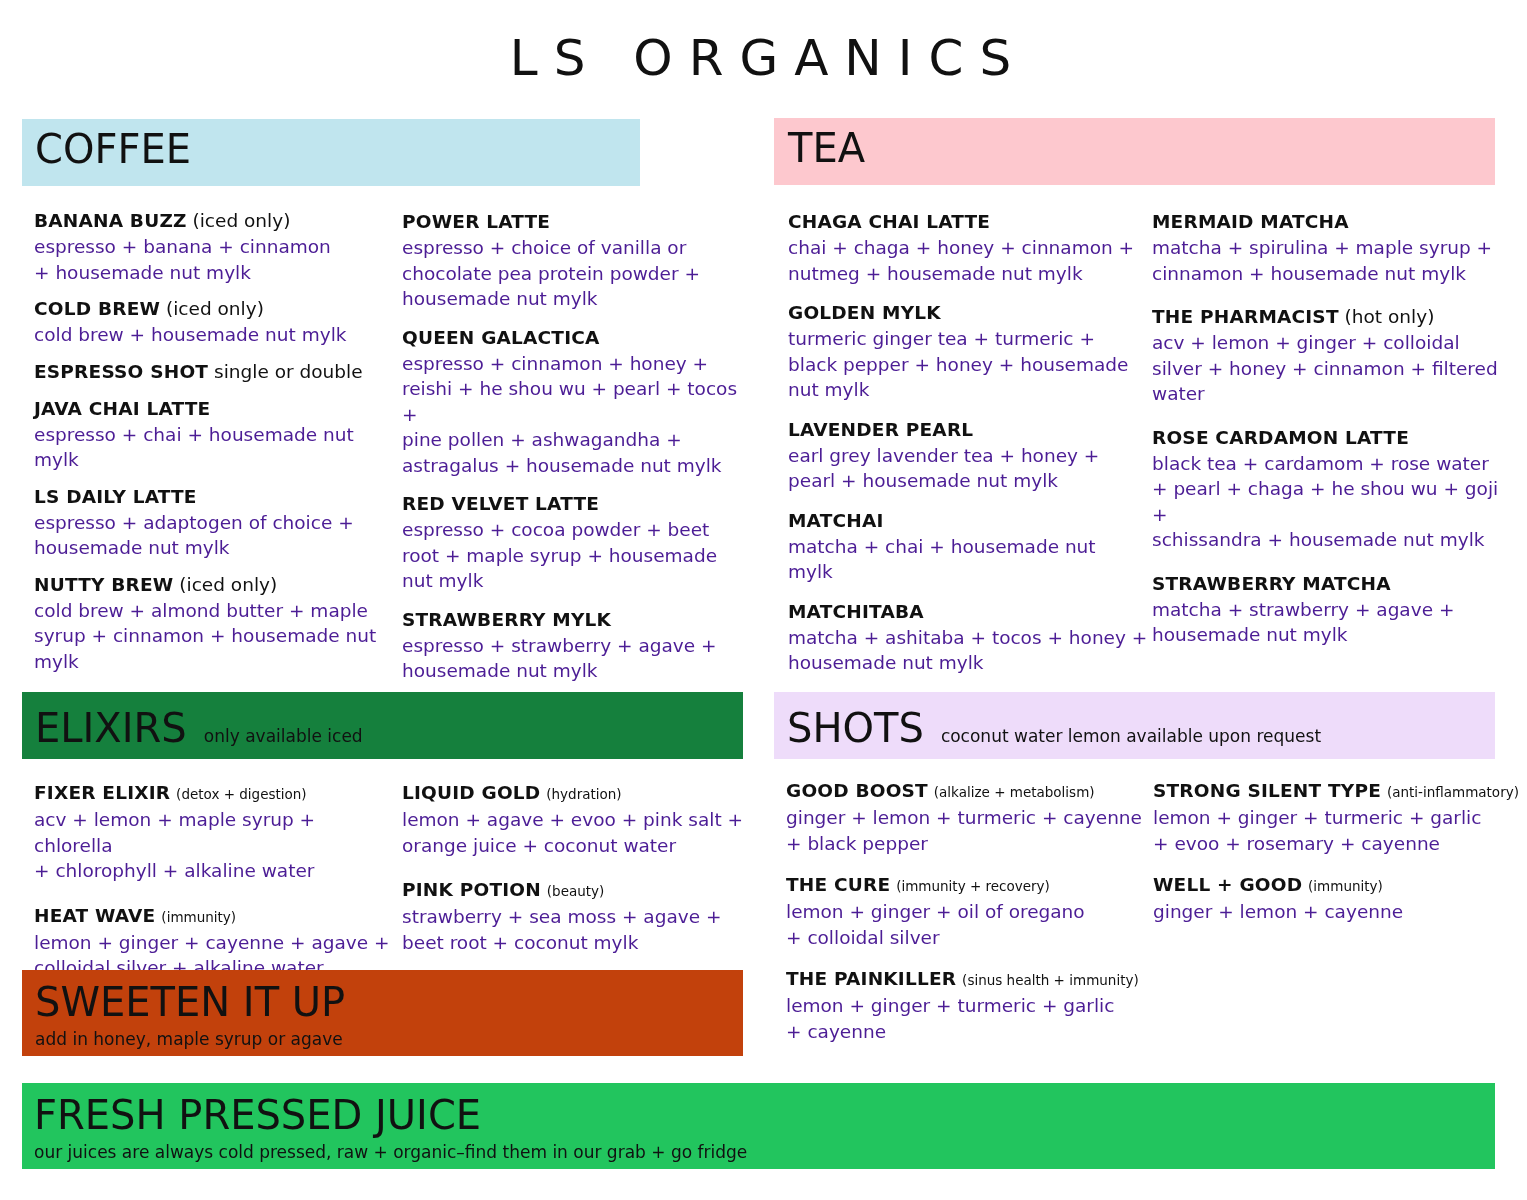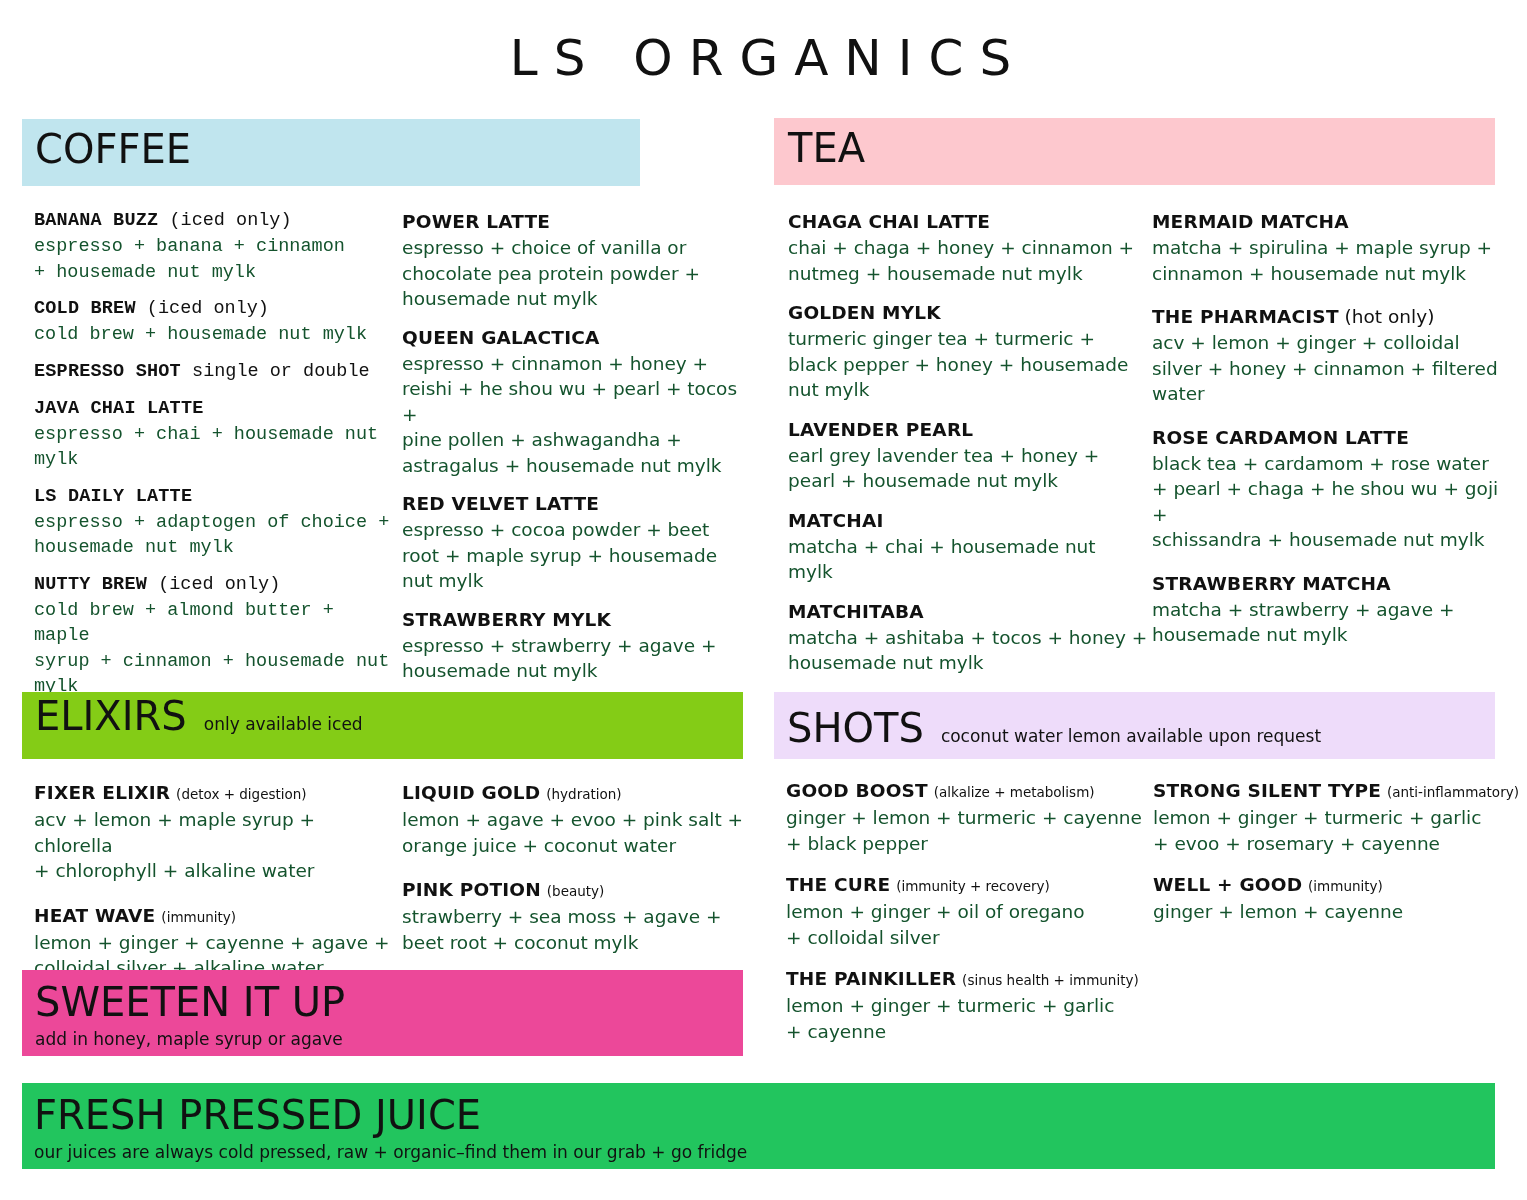--- a/index.html
+++ b/index.html
@@ -9,37 +9,37 @@
            font-size: 50px; font-weight: normal; letter-spacing: 16px; line-height: 60px; padding-left: 10px; box-sizing: border-box; }
   .band { position: absolute; box-sizing: border-box; }
   .band-title { font-size: 40px; line-height: 1; font-weight: normal; display: inline-block; }
   .band-note { font-size: 17px; margin-left: 12px; display: inline-block; }
   .col { position: absolute; box-sizing: border-box; }
   .item { margin-bottom: 12px; }
   .item-head { font-size: 18.5px; line-height: 26px; }
   .item-name { font-weight: bold; letter-spacing: 0.2px; }
   .item-note { font-weight: normal; }
   .item-note.small { font-size: 13.5px; }
-  .item-desc { font-size: 18.5px; line-height: 25.5px; white-space: pre-line; color: #14532d; }
+  .item-desc { font-size: 18.5px; line-height: 25.5px; white-space: pre-line; color: #4c1d95; }
   .sub { font-size: 17px; line-height: 22px; display: block; }
 </style>
 </head>
 <body>
 
 <div class="title">LS ORGANICS</div>
 
 <div class="band" style="left:22px; top:119px; width:618px; height:67px; background:#c0e5ee; padding:10px 0 0 13px;">
   <span class="band-title">COFFEE</span>
 </div>
 
 <div class="band" style="left:774px; top:118px; width:721px; height:67px; background:#fdc8ce; padding:10px 0 0 14px;">
   <span class="band-title">TEA</span>
 </div>
 
-<div class="col" style="left:34px; top:208px; width:360px;font-family:Liberation Mono, monospace;">
+<div class="col" style="left:34px; top:208px; width:360px;">
   <div class="item" style="margin-bottom:11px;">
     <div class="item-head"><span class="item-name">BANANA BUZZ</span> <span class="item-note">(iced only)</span></div>
     <div class="item-desc">espresso + banana + cinnamon
 + housemade nut mylk</div>
   </div>
   <div class="item" style="margin-bottom:11px;">
     <div class="item-head"><span class="item-name">COLD BREW</span> <span class="item-note">(iced only)</span></div>
     <div class="item-desc">cold brew + housemade nut mylk</div>
   </div>
   <div class="item" style="margin-bottom:11px;">
@@ -137,21 +137,21 @@
 + pearl + chaga + he shou wu + goji +
 schissandra + housemade nut mylk</div>
   </div>
   <div class="item">
     <div class="item-head"><span class="item-name">STRAWBERRY MATCHA</span></div>
     <div class="item-desc">matcha + strawberry + agave +
 housemade nut mylk</div>
   </div>
 </div>
 
-<div class="band" style="left:22px; top:692px; width:721px; height:67px; background:#84cc16; padding:4px 0 0 13px;">
+<div class="band" style="left:22px; top:692px; width:721px; height:67px; background:#15803d; padding:16px 0 0 13px;">
   <span class="band-title">ELIXIRS</span>
   <span class="band-note">only available iced</span>
 </div>
 
 <div class="band" style="left:774px; top:692px; width:721px; height:67px; background:#eedcfa; padding:16px 0 0 13px;">
   <span class="band-title">SHOTS</span>
   <span class="band-note">coconut water lemon available upon request</span>
 </div>
 
 <div class="col" style="left:34px; top:780px; width:365px;">
@@ -203,21 +203,21 @@
     <div class="item-head"><span class="item-name">STRONG SILENT TYPE</span> <span class="item-note small">(anti-inflammatory)</span></div>
     <div class="item-desc">lemon + ginger + turmeric + garlic
 + evoo + rosemary + cayenne</div>
   </div>
   <div class="item">
     <div class="item-head"><span class="item-name">WELL + GOOD</span> <span class="item-note small">(immunity)</span></div>
     <div class="item-desc">ginger + lemon + cayenne</div>
   </div>
 </div>
 
-<div class="band" style="left:22px; top:970px; width:721px; height:86px; background:#ec4899; padding:12px 0 0 13px;">
+<div class="band" style="left:22px; top:970px; width:721px; height:86px; background:#c2410c; padding:12px 0 0 13px;">
   <span class="band-title">SWEETEN IT UP</span>
   <span class="sub" style="margin-top:6px;">add in honey, maple syrup or agave</span>
 </div>
 
 <div class="band" style="left:22px; top:1083px; width:1473px; height:86px; background:#22c55e; padding:12px 0 0 12px;">
   <span class="band-title">FRESH PRESSED JUICE</span>
   <span class="sub" style="margin-top:6px;">our juices are always cold pressed, raw + organic–find them in our grab + go fridge</span>
 </div>
 
 </body></html>

